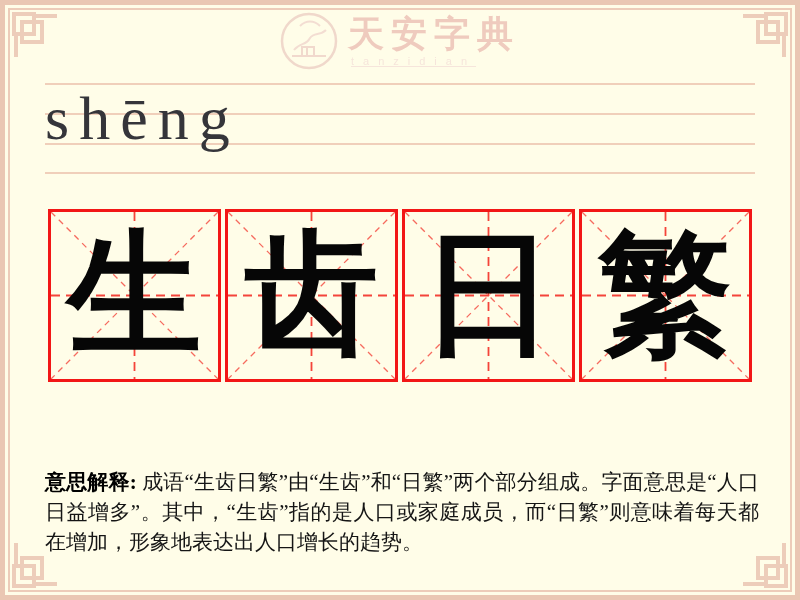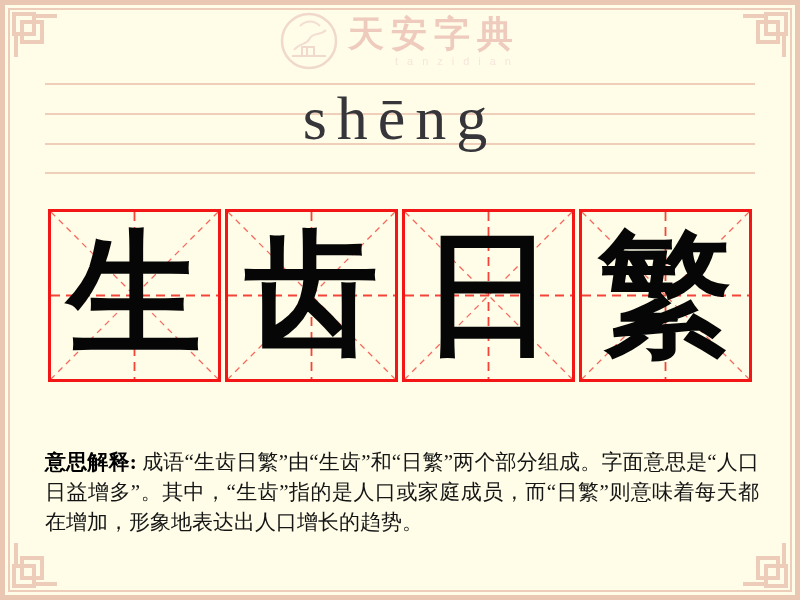--- a/index.html
+++ b/index.html
@@ -15,63 +15,64 @@
   .frame-inner{position:absolute;inset:8px;border:2px solid #EDCCB9;pointer-events:none;}
   .corner{position:absolute;width:48px;height:48px;color:#EDCDBA;}
   .corner svg{display:block;width:48px;height:48px;}
   .corner.tl{top:10px;left:10px;}
   .corner.tr{top:10px;right:10px;transform:scaleX(-1);}
   .corner.bl{bottom:10px;left:10px;transform:scaleY(-1);}
   .corner.br{bottom:10px;right:10px;transform:scale(-1,-1);}
   
   .header{
     position:absolute;top:8px;left:0;right:0;height:66px;
-    display:flex;justify-content:center;align-items:center;gap:10px;text-align:right;
+    display:flex;justify-content:center;align-items:center;gap:10px;
   }
   .seal{width:58px;height:58px;flex:0 0 auto;}
   .title-block{display:flex;flex-direction:column;}
   .brand-title{
     font-size:36px;line-height:38px;color:#EFCBBE;
     letter-spacing:7px;font-weight:bold;white-space:nowrap;
   }
   .brand-sub{
     font-size:11px;line-height:12px;color:#F6E5DB;
     letter-spacing:9px;margin-top:2px;padding-left:3px;
-    font-family:"Liberation Sans", sans-serif;white-space:nowrap;
+    font-family:"Liberation Sans", sans-serif;white-space:nowrap;text-decoration:underline;
   }
   
   .pinyin-area{position:absolute;top:83px;left:45px;width:710px;height:92px;}
   .rule{position:absolute;left:0;right:0;height:2px;background:#F0CFBA;}
   .rule.r1{top:0;}
   .rule.r2{top:30px;}
   .rule.r3{top:60px;}
   .rule.r4{top:89px;}
   .pinyin-text{
     position:absolute;top:4px;left:0;right:0;
     display:flex;justify-content:center;align-items:baseline;gap:28px;
     font-size:62px;line-height:1;color:#35353A;
     font-family:"Liberation Serif", serif;
+    flex-direction:column;
   }
   .syllable{letter-spacing:10px;white-space:nowrap;}
   
   .char-row{position:absolute;top:209px;left:48px;display:flex;gap:4px;}
   .char-box{
     position:relative;width:167px;height:167px;
     border:3px solid #F21616;background:#FFFDE8;
   }
   .char-box svg.guides{position:absolute;inset:0;width:100%;height:100%;}
   .hanzi{
     position:absolute;inset:0;
     display:flex;align-items:center;justify-content:center;
     font-size:134px;font-weight:bold;color:#060606;
     font-family:"Liberation Serif", serif;
   }
   
   .explain{
-    position:absolute;top:426px;left:45px;width:714px;
+    position:absolute;top:446px;left:45px;width:714px;
     font-size:21px;line-height:30px;color:#151515;
     text-align:justify;
   }
   .explain .label{font-weight:bold;color:#000;}
 </style>
 </head>
 <body>
 
 <div id="app">
 

